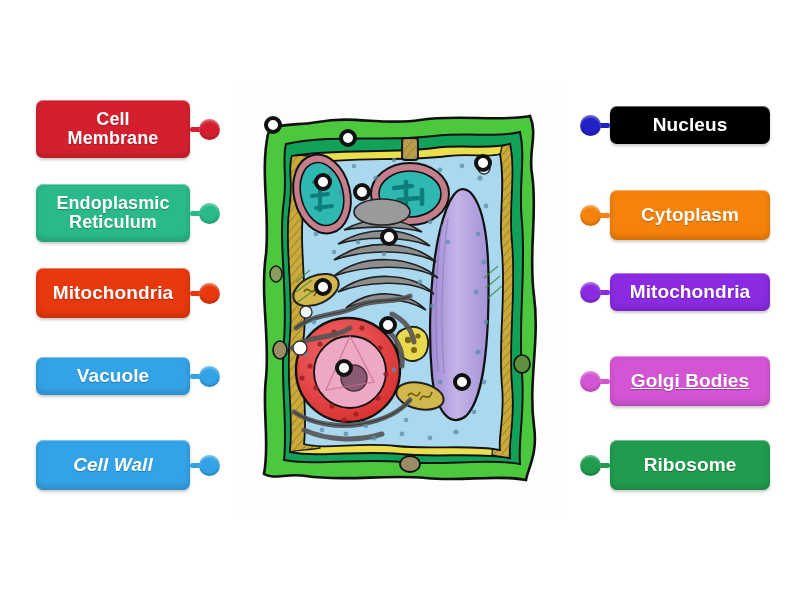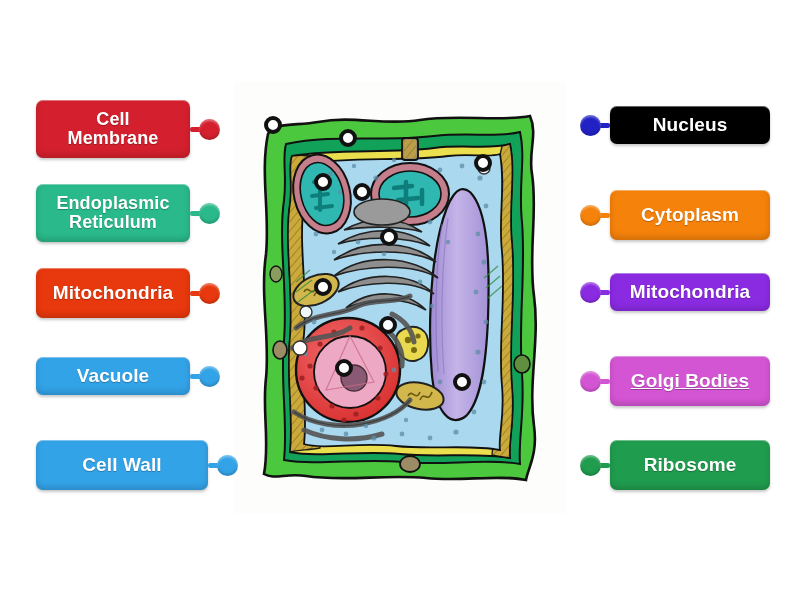--- a/index.html
+++ b/index.html
@@ -331,21 +331,21 @@
           <div class="knob" style="background: rgb(232, 56, 13);"></div>
         </div>
       </div>
       <div class="label side-left" style="background: rgb(51, 163, 232); top: 357px; height: 38px; left: 36px; width: 154px;">
         <span>Vacuole</span>
         <div class="connector">
           <div class="stem" style="background: rgb(51, 163, 232);"></div>
           <div class="knob" style="background: rgb(51, 163, 232);"></div>
         </div>
       </div>
-      <div class="label side-left" style="background: rgb(51, 163, 232); top: 440px; height: 50px; left: 36px; width: 172px;">
+      <div class="label side-left" style="background: rgb(51, 163, 232); top: 440px; height: 50px; left: 36px; width: 154px; font-style: italic;">
         <span>Cell Wall</span>
         <div class="connector">
           <div class="stem" style="background: rgb(51, 163, 232);"></div>
           <div class="knob" style="background: rgb(51, 163, 232);"></div>
         </div>
       </div>
       <div class="label side-right" style="background: #000000; top: 106px; height: 38px; left: 610px; width: 160px;">
         <span>Nucleus</span>
         <div class="connector">
           <div class="stem" style="background: rgb(34, 34, 196);"></div>

